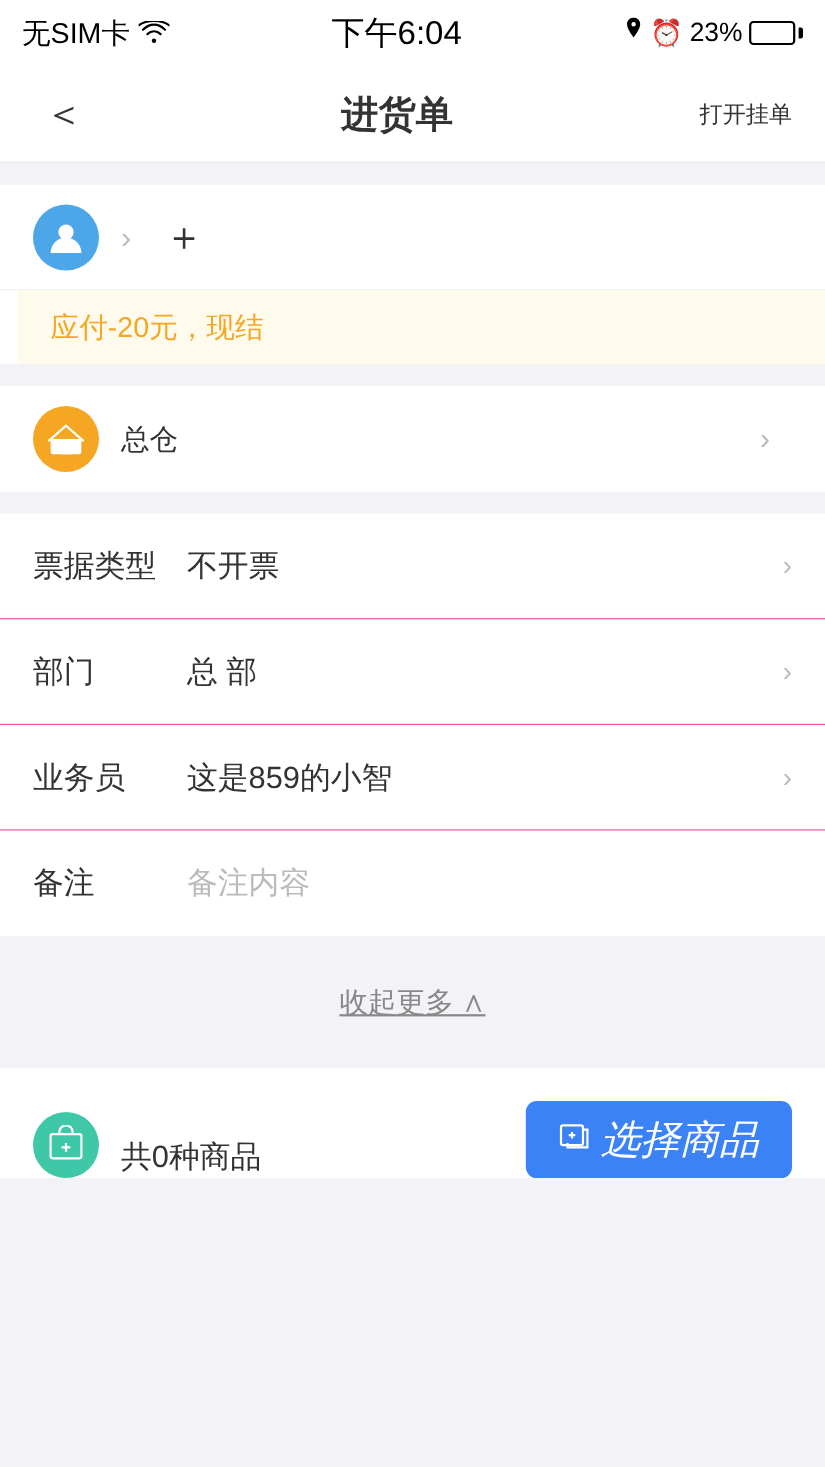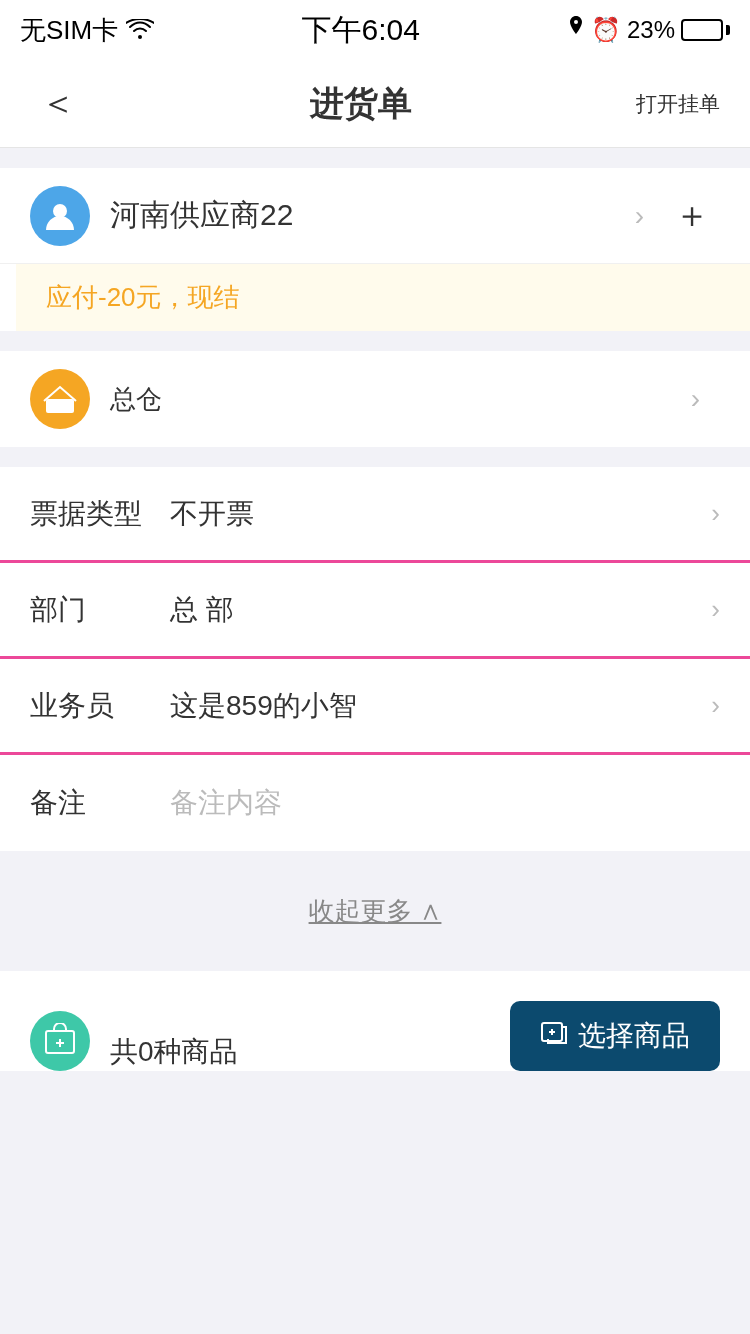--- a/index.html
+++ b/index.html
@@ -193,21 +193,21 @@
     
     .form-section {
       background: #fff;
       margin-top: 20px;
     }
     .form-row {
       display: flex;
       align-items: center;
       padding: 0 30px;
       height: 96px;
-      border-bottom: 3px solid #ec4899;
+      border-bottom: 1px solid #ec4899;
       cursor: pointer;
     }
     .form-row:last-child {
       border-bottom: none;
     }
     .form-label {
       font-size: 28px;
       color: #333;
       width: 120px;
       flex-shrink: 0;
@@ -264,31 +264,32 @@
       width: 36px;
       height: 36px;
       fill: #fff;
     }
     .product-count {
       flex: 1;
       font-size: 28px;
       color: #333;
     }
     .select-btn {
-      background: #0c4a6e;
+      background: #3b82f6;
       color: #fff;
       border: none;
       border-radius: 10px;
       height: 70px;
       padding: 0 30px;
-      font-size: 28px;
+      font-size: 36px;
       display: flex;
       align-items: center;
       gap: 10px;
       cursor: pointer;
+      font-style: italic;
     }
     .select-btn-icon {
       font-size: 28px;
     }
 
     
     .page-bg {
       flex: 1;
       background: #f2f2f7;
       min-height: 260px;
@@ -334,21 +335,20 @@
 <div class="section-gap"></div>
 
 <div class="card">
   <div class="supplier-row">
     <div class="supplier-avatar">
       <svg viewBox="0 0 36 36" fill="white">
         <circle cx="18" cy="13" r="7"></circle>
         <path d="M4 32c0-7.7 6.3-14 14-14s14 6.3 14 14"></path>
       </svg>
     </div>
-    <span class="supplier-name">河南供应商22</span>
     <span class="chevron-right">›</span>
     <span class="add-icon">＋</span>
   </div>
   <div class="notice-bar">
     <span>应付-20元，现结</span>
   </div>
 </div>
 
 <div class="section-gap"></div>
 

